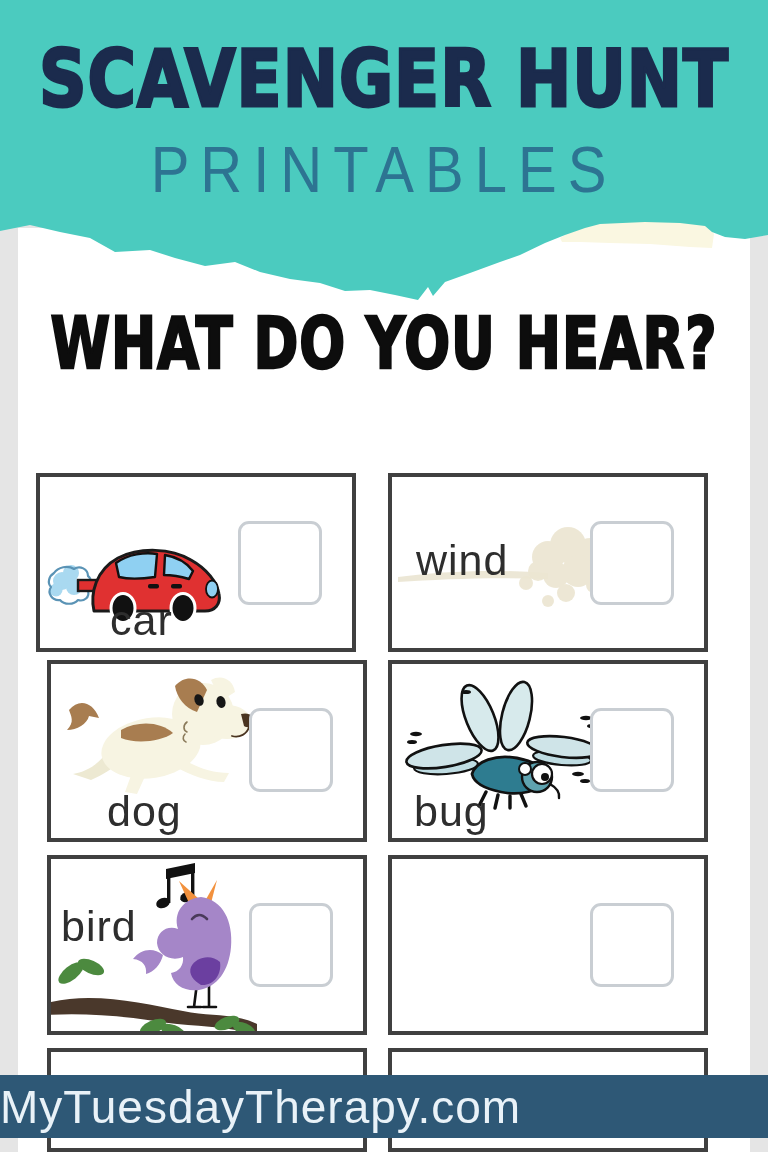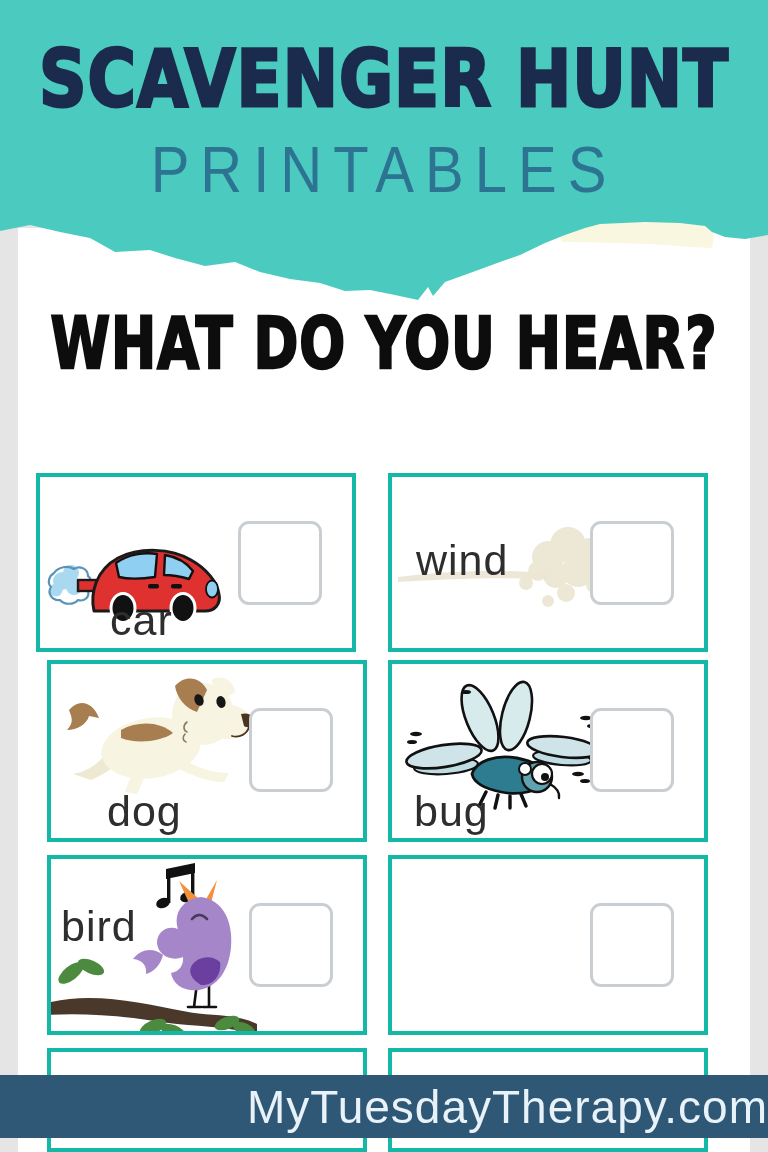--- a/index.html
+++ b/index.html
@@ -24,21 +24,21 @@
     position:absolute; left:0; top:302px; width:768px; text-align:center; z-index:3;
     font-family:"DejaVu Sans", sans-serif; font-weight:bold; font-size:54px; color:#0d0d0d;
     -webkit-text-stroke:2px #0d0d0d; letter-spacing:1px;
     transform:scaleY(1.32); transform-origin:top center; white-space:nowrap;
   }
   .instructions{
     position:absolute; left:64px; top:392px; width:640px; z-index:3; text-align:center;
     font-size:20.5px; line-height:1.5; color:#3d3d3d; letter-spacing:0.3px;
   }
   .card{
-    position:absolute; width:320px; background:#fff; border:4px solid #14b8a6;
+    position:absolute; width:320px; background:#fff; border:4px solid #404040;
     box-sizing:border-box; z-index:2; overflow:hidden;
   }
   #card-car  {left:36px;  top:473px; height:179px;}
   #card-wind {left:388px; top:473px; height:179px;}
   #card-dog  {left:47px;  top:660px; height:182px;}
   #card-bug  {left:388px; top:660px; height:182px;}
   #card-bird {left:47px;  top:855px; height:180px;}
   #card-empty{left:388px; top:855px; height:180px;}
   #card-p-left {left:47px;  top:1048px; height:104px;}
   #card-p-right{left:388px; top:1048px; height:104px;}
@@ -56,21 +56,21 @@
   #card-bug  .lbl{left:22px; top:126px;}
   #card-bird .lbl{left:10px; top:46px;}
   .illus{position:absolute; z-index:2;}
   #car-svg {left:4px;  top:46px;}
   #wind-svg{left:6px;  top:32px;}
   #dog-svg {left:12px; top:6px;}
   #bug-svg {left:8px;  top:14px;}
   #bird-svg{left:0px;  top:4px;}
   .footer{
     position:absolute; left:0; top:1075px; width:768px; height:63px; background:#2E5876; z-index:6;
-    display:flex; align-items:center; justify-content:flex-end;
+    display:flex; align-items:center; justify-content:flex-start;
   }
   .footer-text{
     font-family:"Liberation Sans", sans-serif; font-weight:400; font-size:46px;
     color:#E9F2F8; letter-spacing:1px; white-space:nowrap;
   }
 </style>
 </head>
 <body>
 
 <div class="stage">

